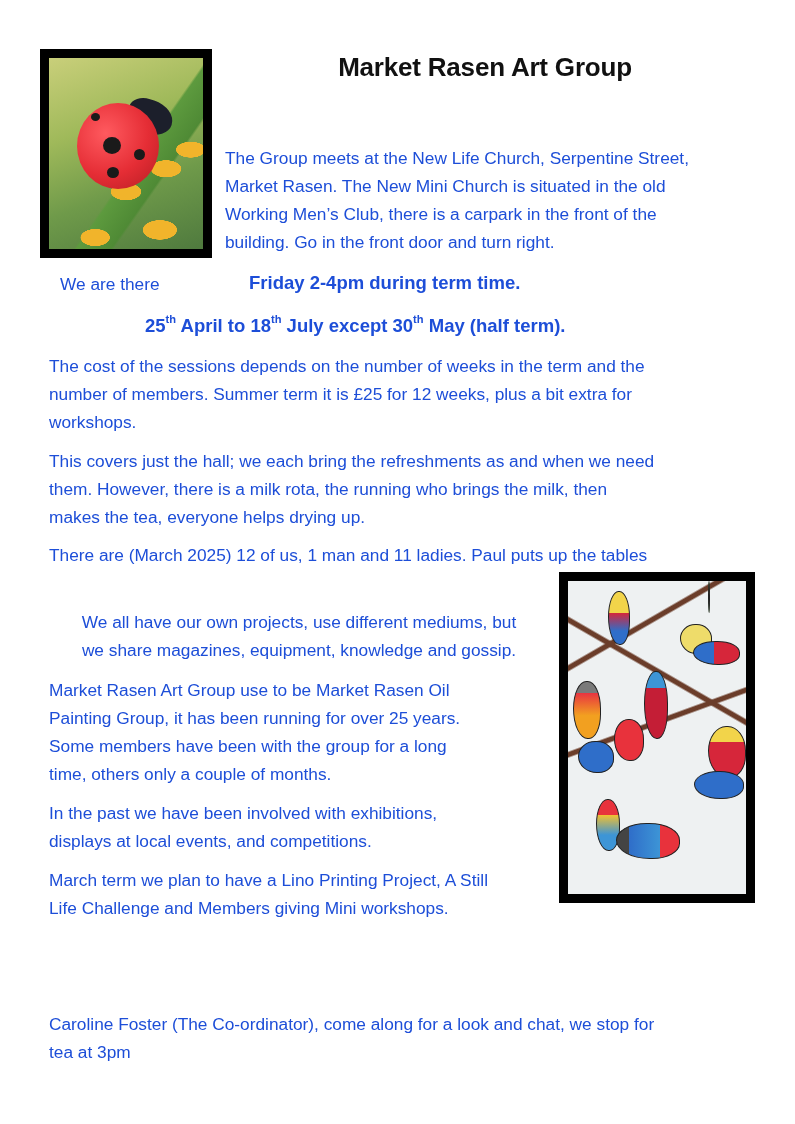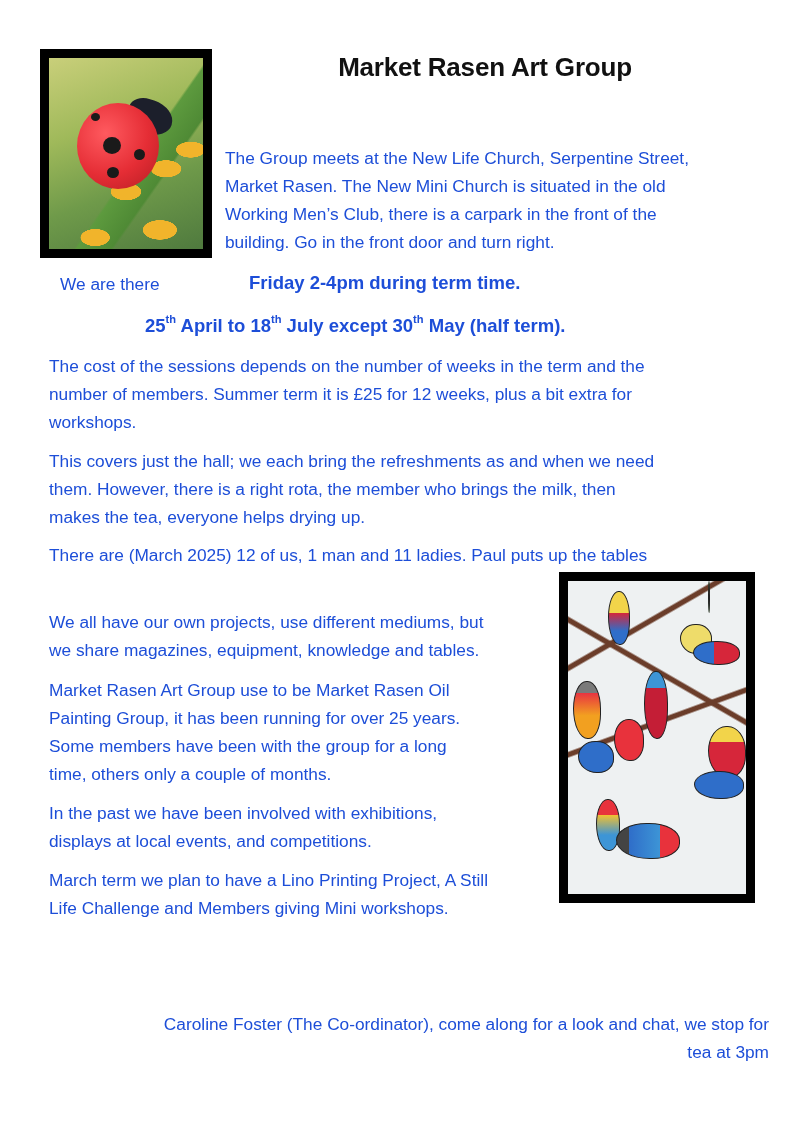--- a/index.html
+++ b/index.html
@@ -81,31 +81,31 @@
 </div>
 
 <div class="abs txt" style="left:49px; top:352px; width:700px;">
   <div>The cost of the sessions depends on the number of weeks in the term and the</div>
   <div>number of members. Summer term it is £25 for 12 weeks, plus a bit extra for</div>
   <div>workshops.</div>
 </div>
 
 <div class="abs txt" style="left:49px; top:447px; width:700px;">
   <div>This covers just the hall; we each bring the refreshments as and when we need</div>
-  <div>them. However, there is a right rota, the member who brings the milk, then</div>
+  <div>them. However, there is a milk rota, the running who brings the milk, then</div>
   <div>makes the tea, everyone helps drying up.</div>
 </div>
 
 <div class="abs txt" style="left:49px; top:541px; width:700px;">
   <div>There are (March 2025) 12 of us, 1 man and 11 ladies. Paul puts up the tables</div>
 </div>
 
-<div class="abs txt" style="left:49px; top:608px; width:500px;">
+<div class="abs txt" style="left:49px; top:608px; width:500px;text-align:center;">
   <div>We all have our own projects, use different mediums, but</div>
-  <div>we share magazines, equipment, knowledge and tables.</div>
+  <div>we share magazines, equipment, knowledge and gossip.</div>
 </div>
 
 <div class="abs txt" style="left:49px; top:676px; width:500px;">
   <div>Market Rasen Art Group use to be Market Rasen Oil</div>
   <div>Painting Group, it has been running for over 25 years.</div>
   <div>Some members have been with the group for a long</div>
   <div>time, others only a couple of months.</div>
 </div>
 
 <div class="abs txt" style="left:49px; top:799px; width:500px;">
@@ -128,16 +128,16 @@
     <div class="bird" style="left:46px; top:138px; width:28px; height:40px; background:#e8323c;"></div>
     <div class="bird" style="left:10px; top:160px; width:34px; height:30px; background:#2f6ec9;"></div>
     <div class="bird" style="left:140px; top:145px; width:36px; height:50px; background:linear-gradient(#f2d44a 30%, #d6263a 30%);"></div>
     <div class="bird" style="left:126px; top:190px; width:48px; height:26px; background:#2f6ec9;"></div>
     <div class="bird" style="left:28px; top:218px; width:22px; height:50px; background:linear-gradient(#e8323c 30%, #f2c030 30%, #3d95d6 70%);"></div>
     <div class="bird" style="left:48px; top:242px; width:62px; height:34px; background:linear-gradient(90deg,#444 20%, #2f6ec9 20%, #3d95d6 70%, #e8323c 70%);"></div>
     <div class="bird" style="left:140px; top:260px, width:40px; height:30px; background:#7fbf6a;"></div>
   </div>
 </div>
 
-<div class="abs txt" style="left:49px; top:1010px; width:720px;text-align:right;">
+<div class="abs txt" style="left:49px; top:1010px; width:720px;">
   <div>Caroline Foster (The Co-ordinator), come along for a look and chat, we stop for</div>
   <div>tea at 3pm</div>
 </div>
 
 </body></html>

